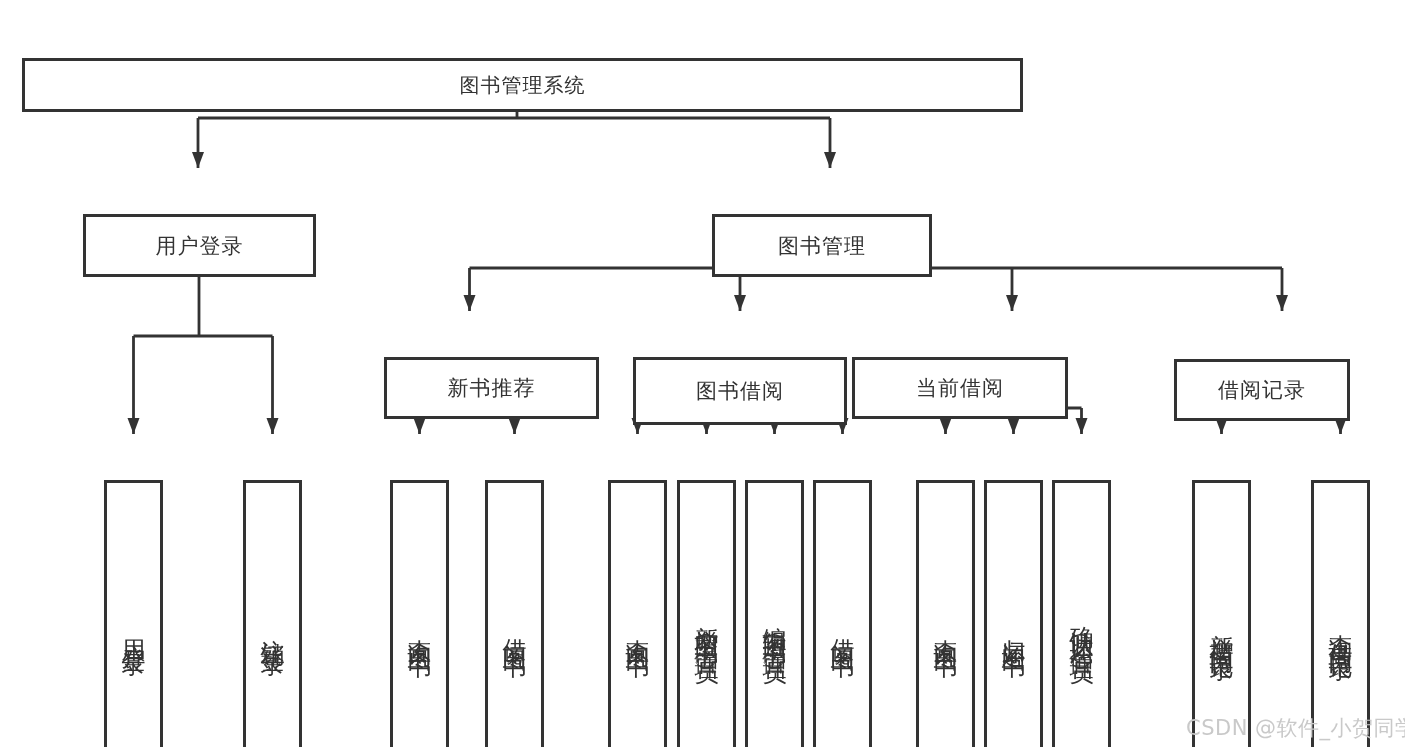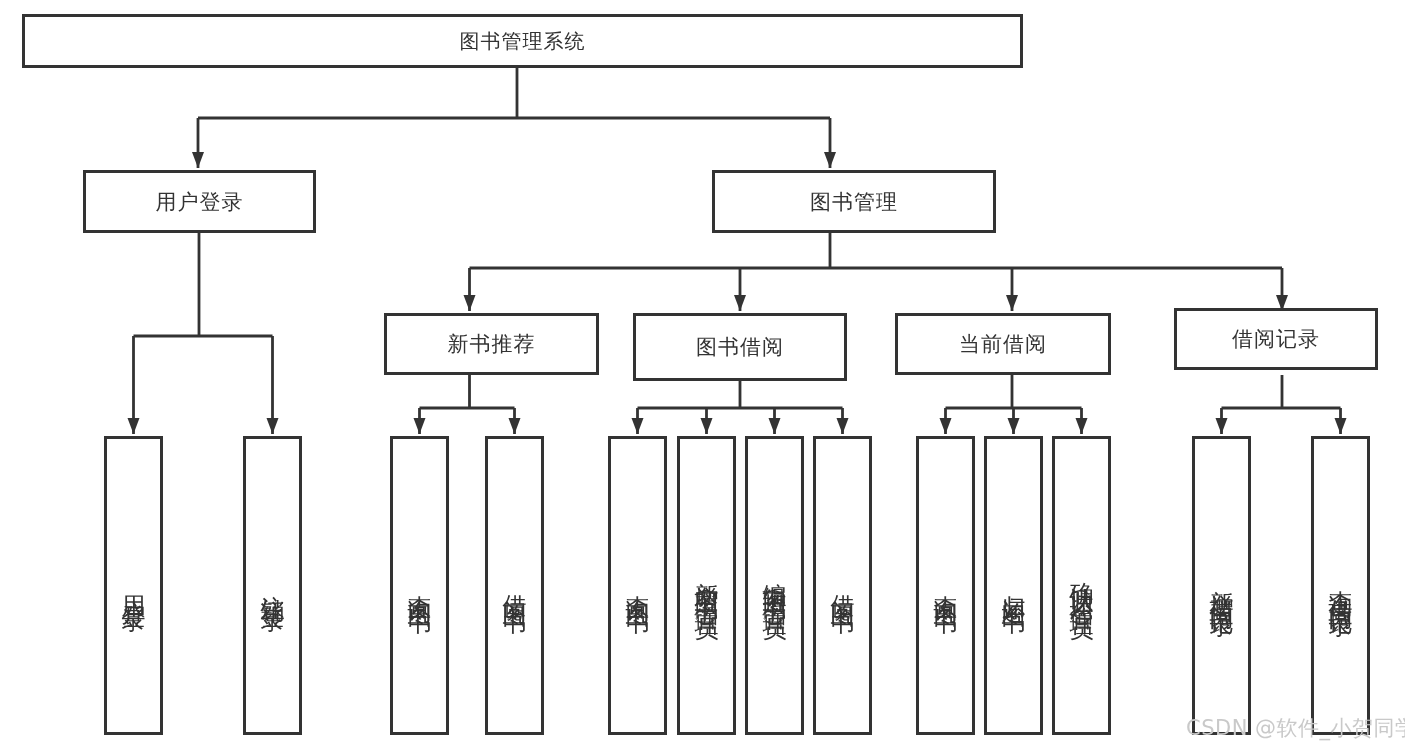--- a/index.html
+++ b/index.html
@@ -20,20 +20,21 @@
   }
   .connectors .ah-fill{fill:var(--line,#333);stroke:none;}
   .node{
     position:absolute;
     box-sizing:border-box;
     background:var(--background,#fff);
     border:3px solid var(--line,#333);
     display:flex;align-items:center;justify-content:center;
     color:var(--text,#333);
     z-index:1;
+    margin-top:44px;
   }
   .node.h{font-size:21px;letter-spacing:1px;font-weight:500;}
   .node.root{font-size:20px;letter-spacing:1px;font-weight:500;}
   .node.v{font-size:24px;font-weight:500;}
   .node.v .vtext{
     writing-mode:vertical-rl;
     text-orientation:mixed;
     letter-spacing:5px;
     line-height:1;
     white-space:nowrap;
@@ -86,26 +87,26 @@
     <line x1="945.5" y1="408" x2="945.5" y2="434" marker-end="url(#ah)"></line>
     <line x1="1013.5" y1="408" x2="1013.5" y2="434" marker-end="url(#ah)"></line>
     <line x1="1081.5" y1="408" x2="1081.5" y2="434" marker-end="url(#ah)"></line>
     <line x1="1221.5" y1="408" x2="1221.5" y2="434" marker-end="url(#ah)"></line>
     <line x1="1340.5" y1="408" x2="1340.5" y2="434" marker-end="url(#ah)"></line>
   </svg>
 
   <div class="node root" style="left:22px;top:14px;width:1001px;height:54px">图书管理系统</div>
 
   <div class="node h" style="left:83px;top:170px;width:233px;height:63px">用户登录</div>
-  <div class="node h" style="left:712px;top:170px;width:284px;height:63px">图书管理</div>
+  <div class="node h" style="left:712px;top:170px;width:220px;height:63px">图书管理</div>
 
   <div class="node h" style="left:384px;top:313px;width:215px;height:62px">新书推荐</div>
   <div class="node h" style="left:633px;top:313px;width:214px;height:68px">图书借阅</div>
-  <div class="node h" style="left:895px;top:313px;width:216px;height:62px">当前借阅</div>
-  <div class="node h" style="left:1174px;top:308px;width:204px;height:62px">借阅记录</div>
+  <div class="node h" style="left:852px;top:313px;width:216px;height:62px">当前借阅</div>
+  <div class="node h" style="left:1174px;top:315px;width:176px;height:62px">借阅记录</div>
 
   <div class="node v" style="left:104px;top:436px;width:59px;height:299px">
     <span class="vtext">用户登录</span>
   </div>
   <div class="node v" style="left:243px;top:436px;width:59px;height:299px">
     <span class="vtext">注销登录</span>
   </div>
 
   <div class="node v" style="left:390px;top:436px;width:59px;height:299px">
     <span class="vtext">查询图书</span>

